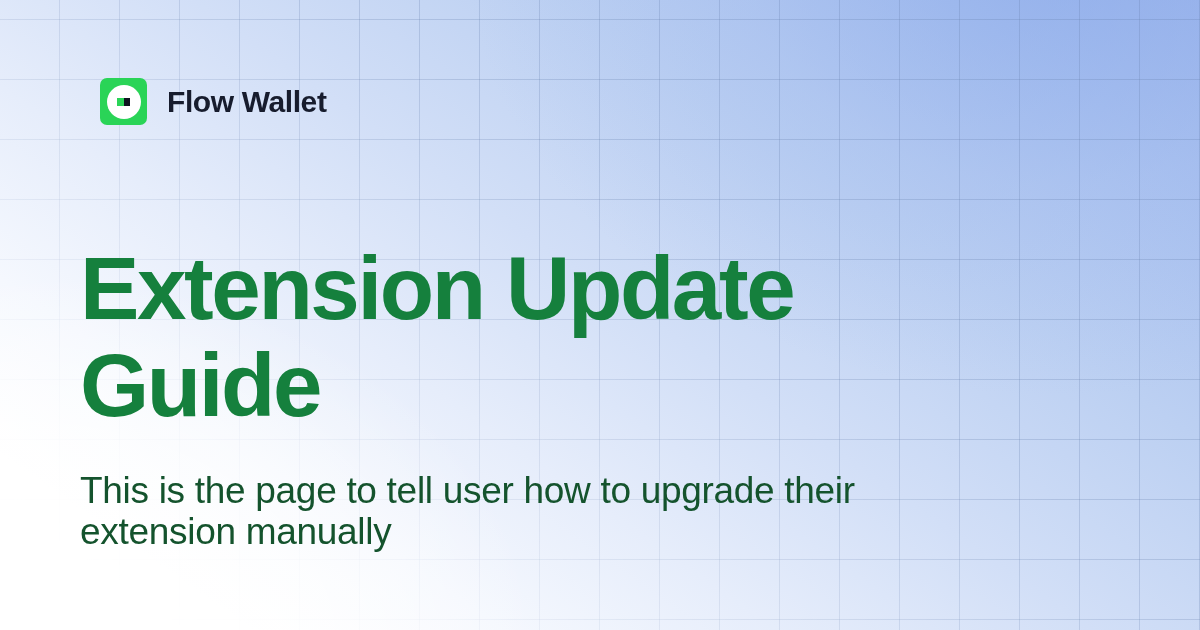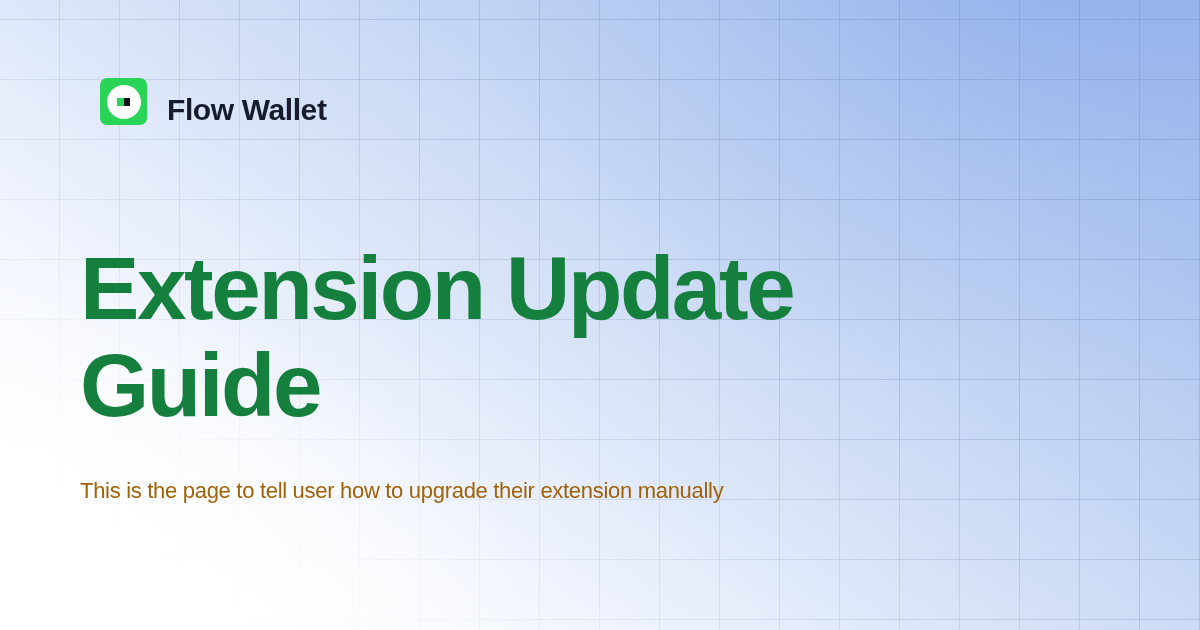--- a/index.html
+++ b/index.html
@@ -86,21 +86,21 @@
   .content {
     position: absolute;
     inset: 0;
   }
 
   .brand {
     position: absolute;
     left: 80px;
     top: 78px;
     display: flex;
-    align-items: flex-end;
+    align-items: center;
     gap: 20px;
     padding-left: 20px;
   }
   .brand-mark {
     width: 47px;
     height: 47px;
     border-radius: 7px;
     background: #2ad457;
     display: flex;
     align-items: center;
@@ -150,25 +150,25 @@
     letter-spacing: -2.4px;
     color: #15803d;
   }
 
   .subhead {
     position: absolute;
     left: 80px;
     top: 470px;
     width: 790px;
     margin: 0;
-    font-size: 22px;
+    font-size: 37px;
     font-weight: 400;
     line-height: 41px;
     letter-spacing: -0.3px;
-    color: #a16207;
+    color: #14532d;
   }
 </style>
 </head>
 <body>
 
 <div class="banner">
 
   <div class="bg-gradient"></div>
   <div class="bg-glow"></div>
   <div class="bg-grid"></div>

